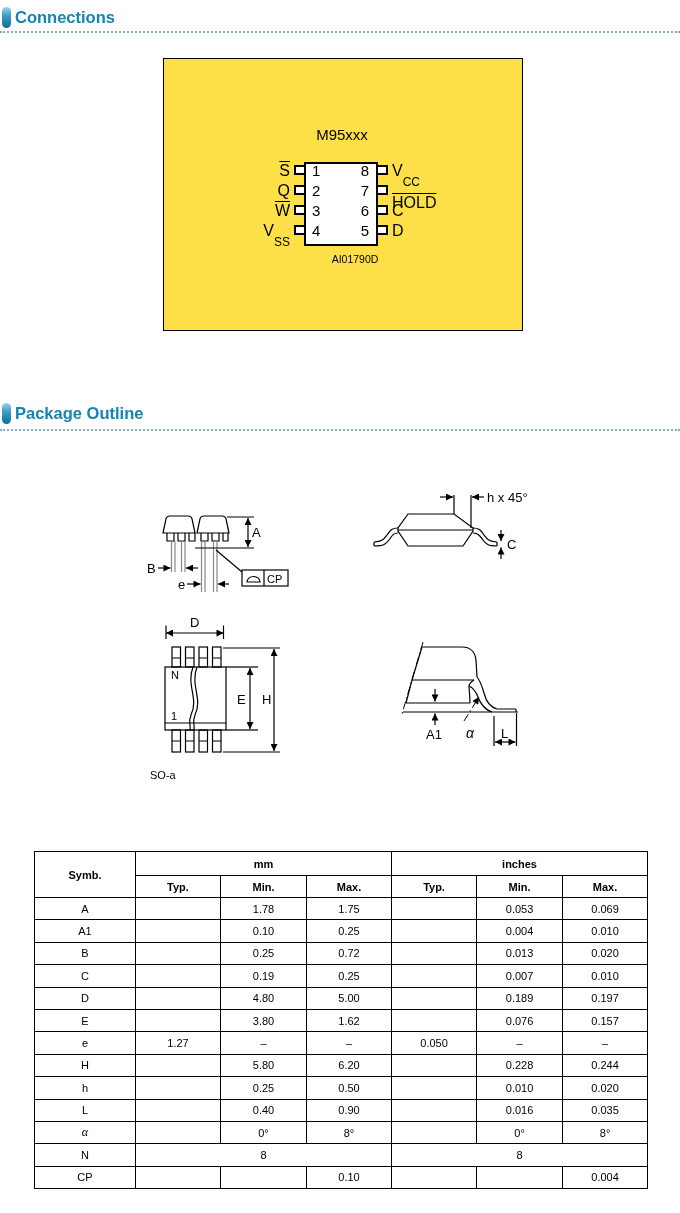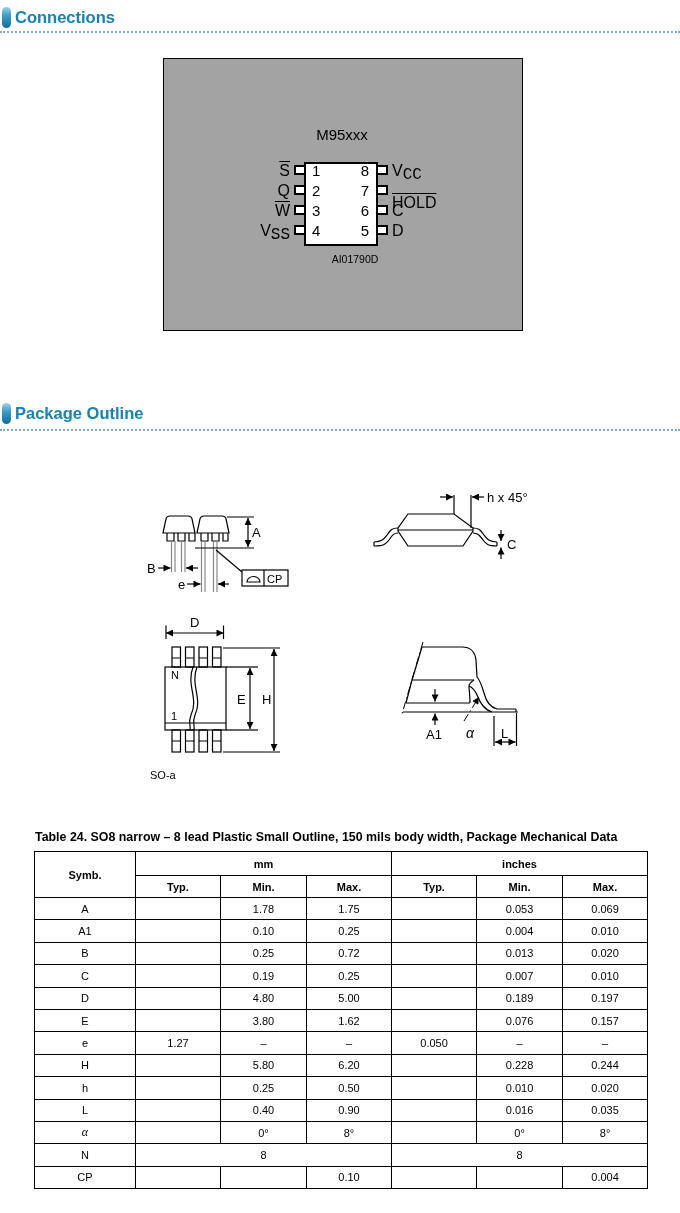--- a/index.html
+++ b/index.html
@@ -8,35 +8,35 @@
 
   
   .sec-head{position:absolute;left:2px;display:flex;align-items:center;gap:4px;}
   .bullet{width:9px;height:21px;border-radius:4.5px;
           background:linear-gradient(180deg,#9ed3ec 0%,#3d9ec6 40%,#0e6e9c 100%);}
   .sec-title{font-size:16.5px;font-weight:bold;color:#1583b3;margin:0;line-height:22px;}
   .rule{position:absolute;left:0;width:680px;height:0;border-top:2px dotted #85abbe;}
 
   
   .fig-box{position:absolute;left:163px;top:58px;width:360px;height:273px;
-           border:1.5px solid #000;box-sizing:border-box;background:#a3a3a3;}
+           border:1.5px solid #000;box-sizing:border-box;background:#fde047;}
   .chip-title{position:absolute;left:128px;top:67px;width:100px;text-align:center;font-size:15px;}
   .chip-body{position:absolute;left:140px;top:103px;width:74px;height:84px;
              border:2px solid #000;box-sizing:border-box;background:#fff;}
   .pin-box{position:absolute;width:10px;height:10px;box-sizing:border-box;background:#fff;}
   .pin-box.l{left:130px;border:2px solid #000;border-right:none;}
   .pin-box.r{left:214px;border:2px solid #000;border-left:none;}
   .pin-num{position:absolute;font-size:15px;line-height:13px;}
   .pin-num.l{left:148px;}
   .pin-num.r{left:175px;width:30px;text-align:right;}
   .pin-label{position:absolute;font-size:16px;line-height:15px;white-space:nowrap;}
   .pin-label.l{left:30px;width:96px;text-align:right;}
   .pin-label.r{left:228px;}
   .ov{text-decoration:overline;}
-  .pin-sub{font-size:16px;position:relative;top:3px;font-family:Liberation Mono, monospace;}
+  .pin-sub{font-size:12px;position:relative;top:10px;}
   .fig-code{position:absolute;left:141px;top:194px;width:100px;text-align:center;font-size:10.5px;}
 
   
   .draw{position:absolute;}
   .ln{stroke:#000;stroke-width:1.2;fill:none;}
   .fw{fill:#fff;}
   .lg{stroke:#888;stroke-width:1.2;fill:none;}
   .cl{stroke:#000;stroke-width:1;fill:none;stroke-dasharray:8 3 1.5 3;}
   .lb{font-family:"Liberation Sans",sans-serif;font-size:13px;fill:#000;}
   .lb.small{font-size:11px;}
@@ -227,21 +227,20 @@
       <text class="lb it" x="76" y="113">α</text>
     </g>
     <g>
       <line class="ln" x1="104" y1="91" x2="104" y2="121"></line>
       <line class="ln" x1="126.5" y1="88" x2="126.5" y2="121"></line>
       <line class="ln" x1="105" y1="117" x2="125.5" y2="117" marker-start="url(#arr)" marker-end="url(#arr)"></line>
       <text class="lb" x="111" y="113">L</text>
     </g>
   </svg>
 
-  <div class="tbl-title">Table 24. SO8 narrow – 8 lead Plastic Small Outline, 150 mils body width, Package Mechanical Data</div>
 
   <table class="mech">
     <colgroup>
       <col style="width:101px;">
         <col style="width:85px;">
         <col style="width:86px;">
         <col style="width:85px;">
       <col style="width:85px;">
         <col style="width:86px;">
         <col style="width:85px;">

